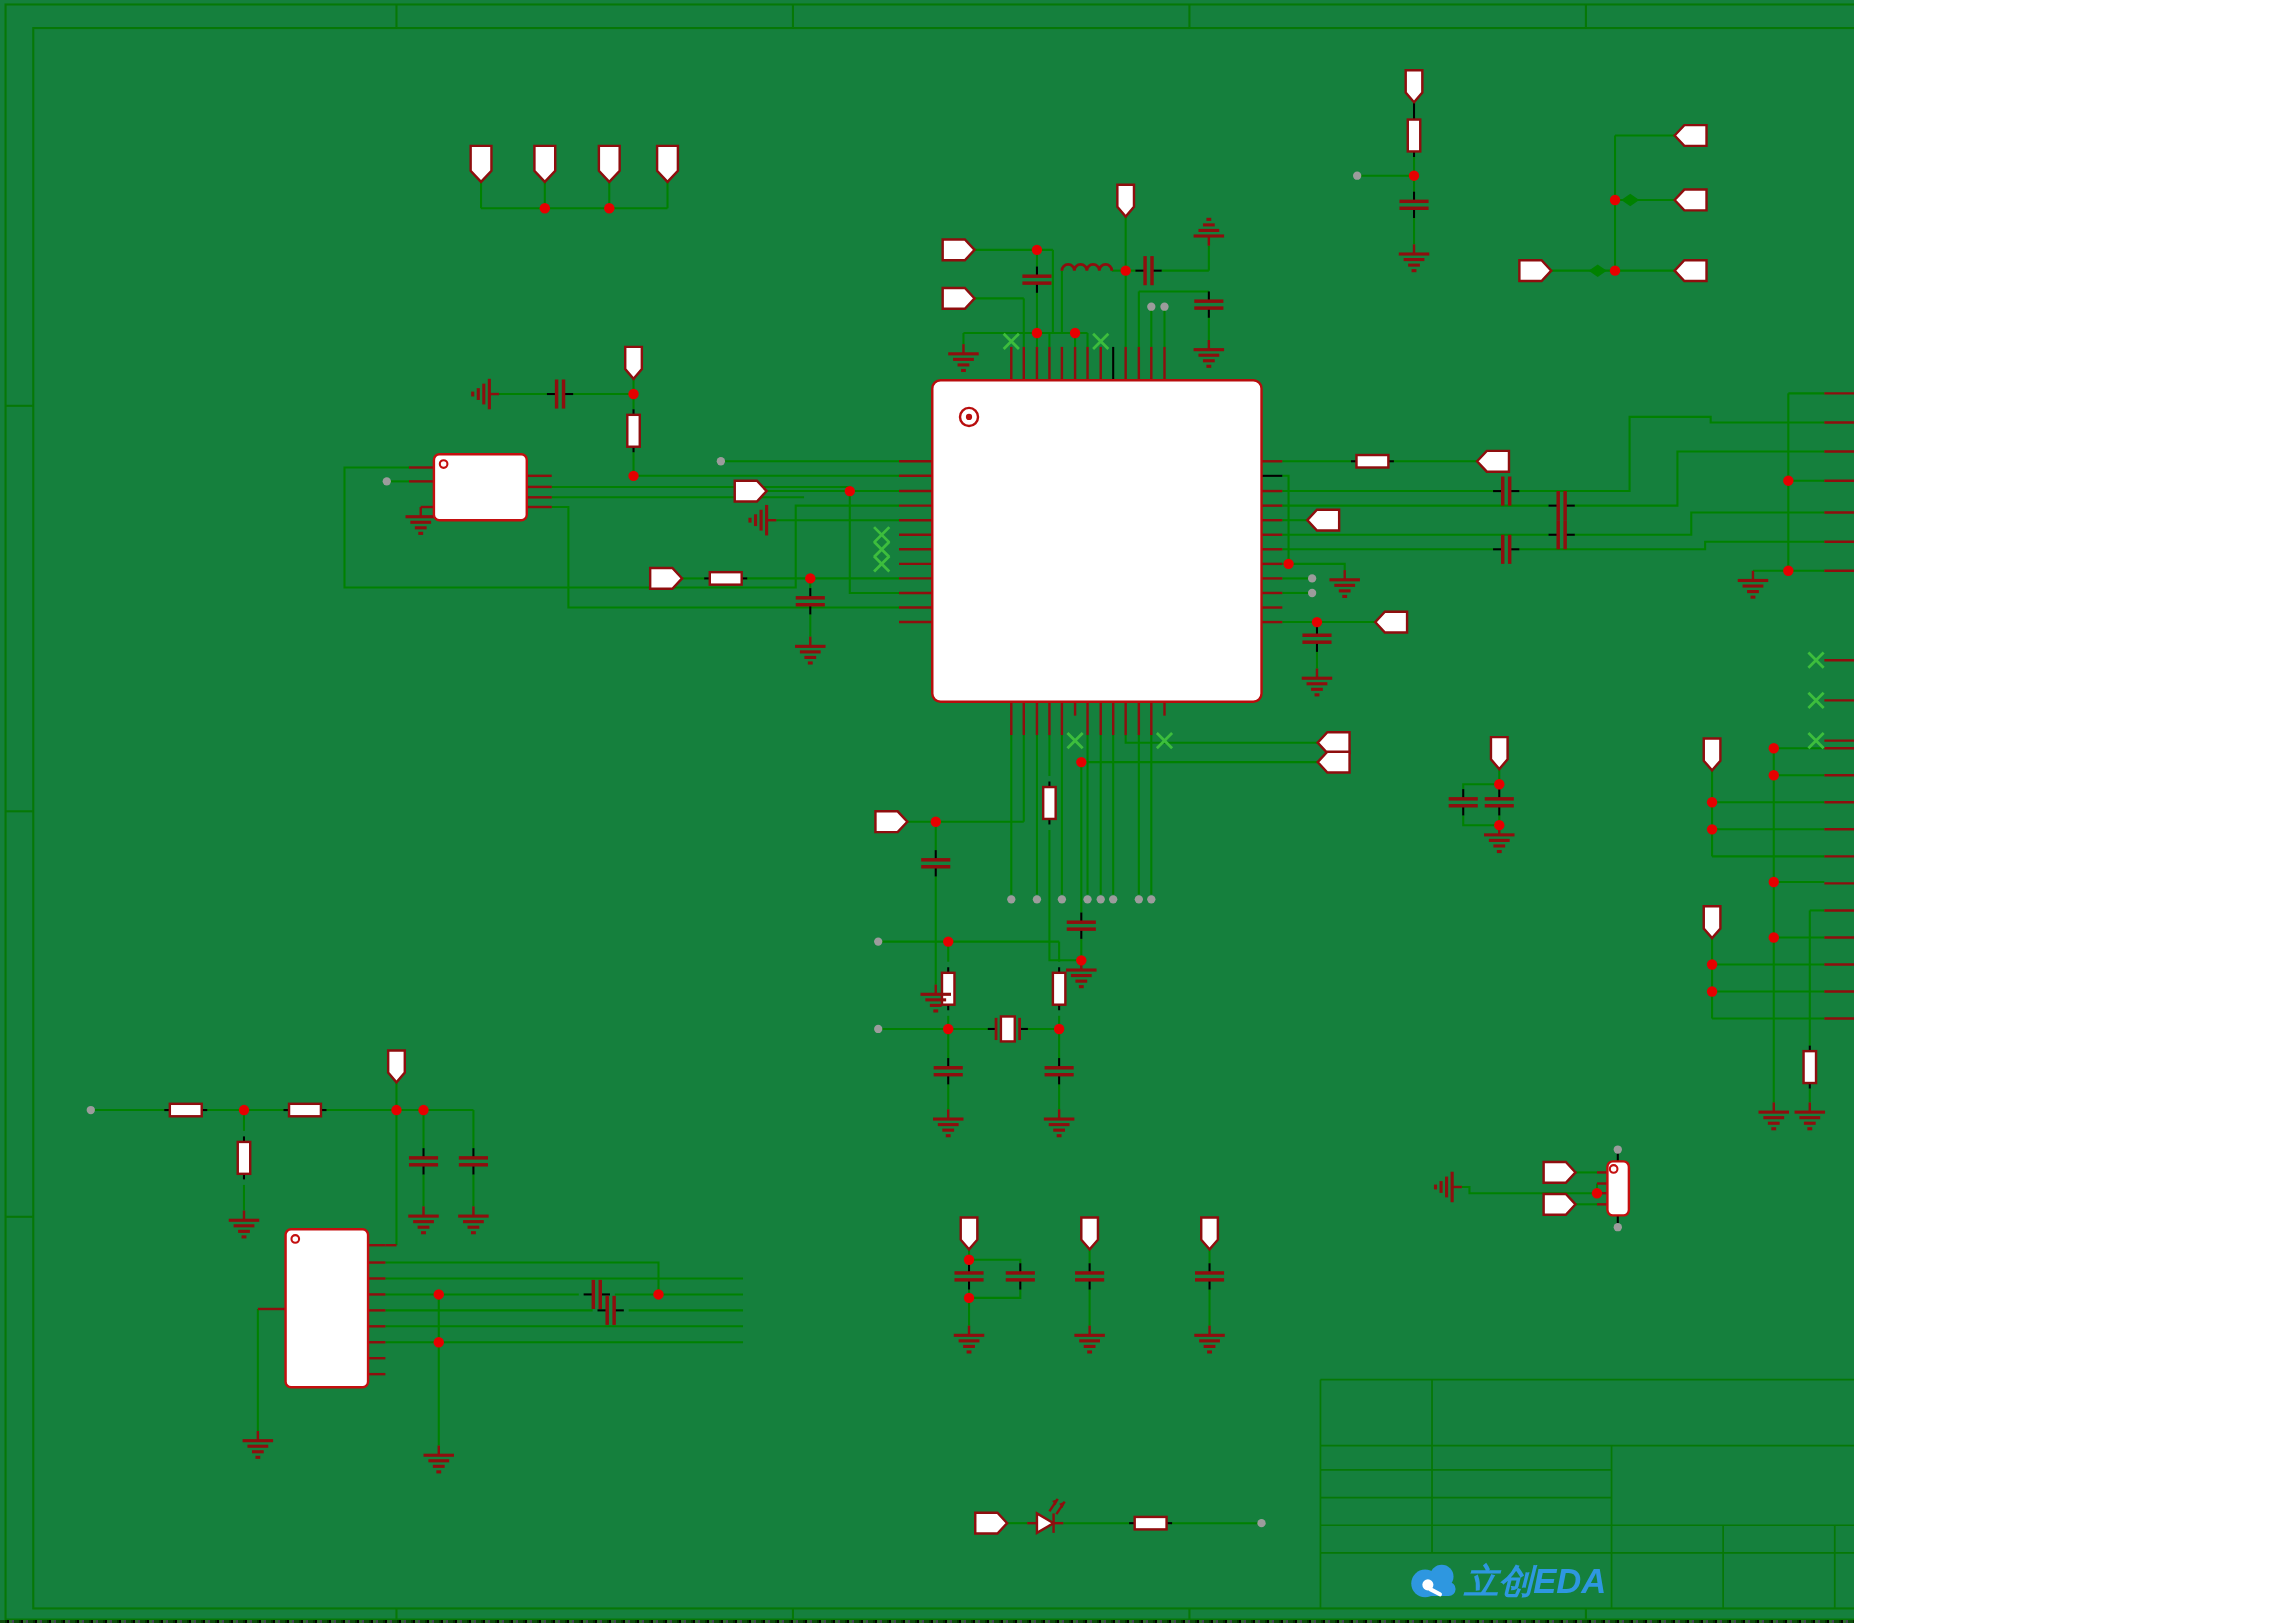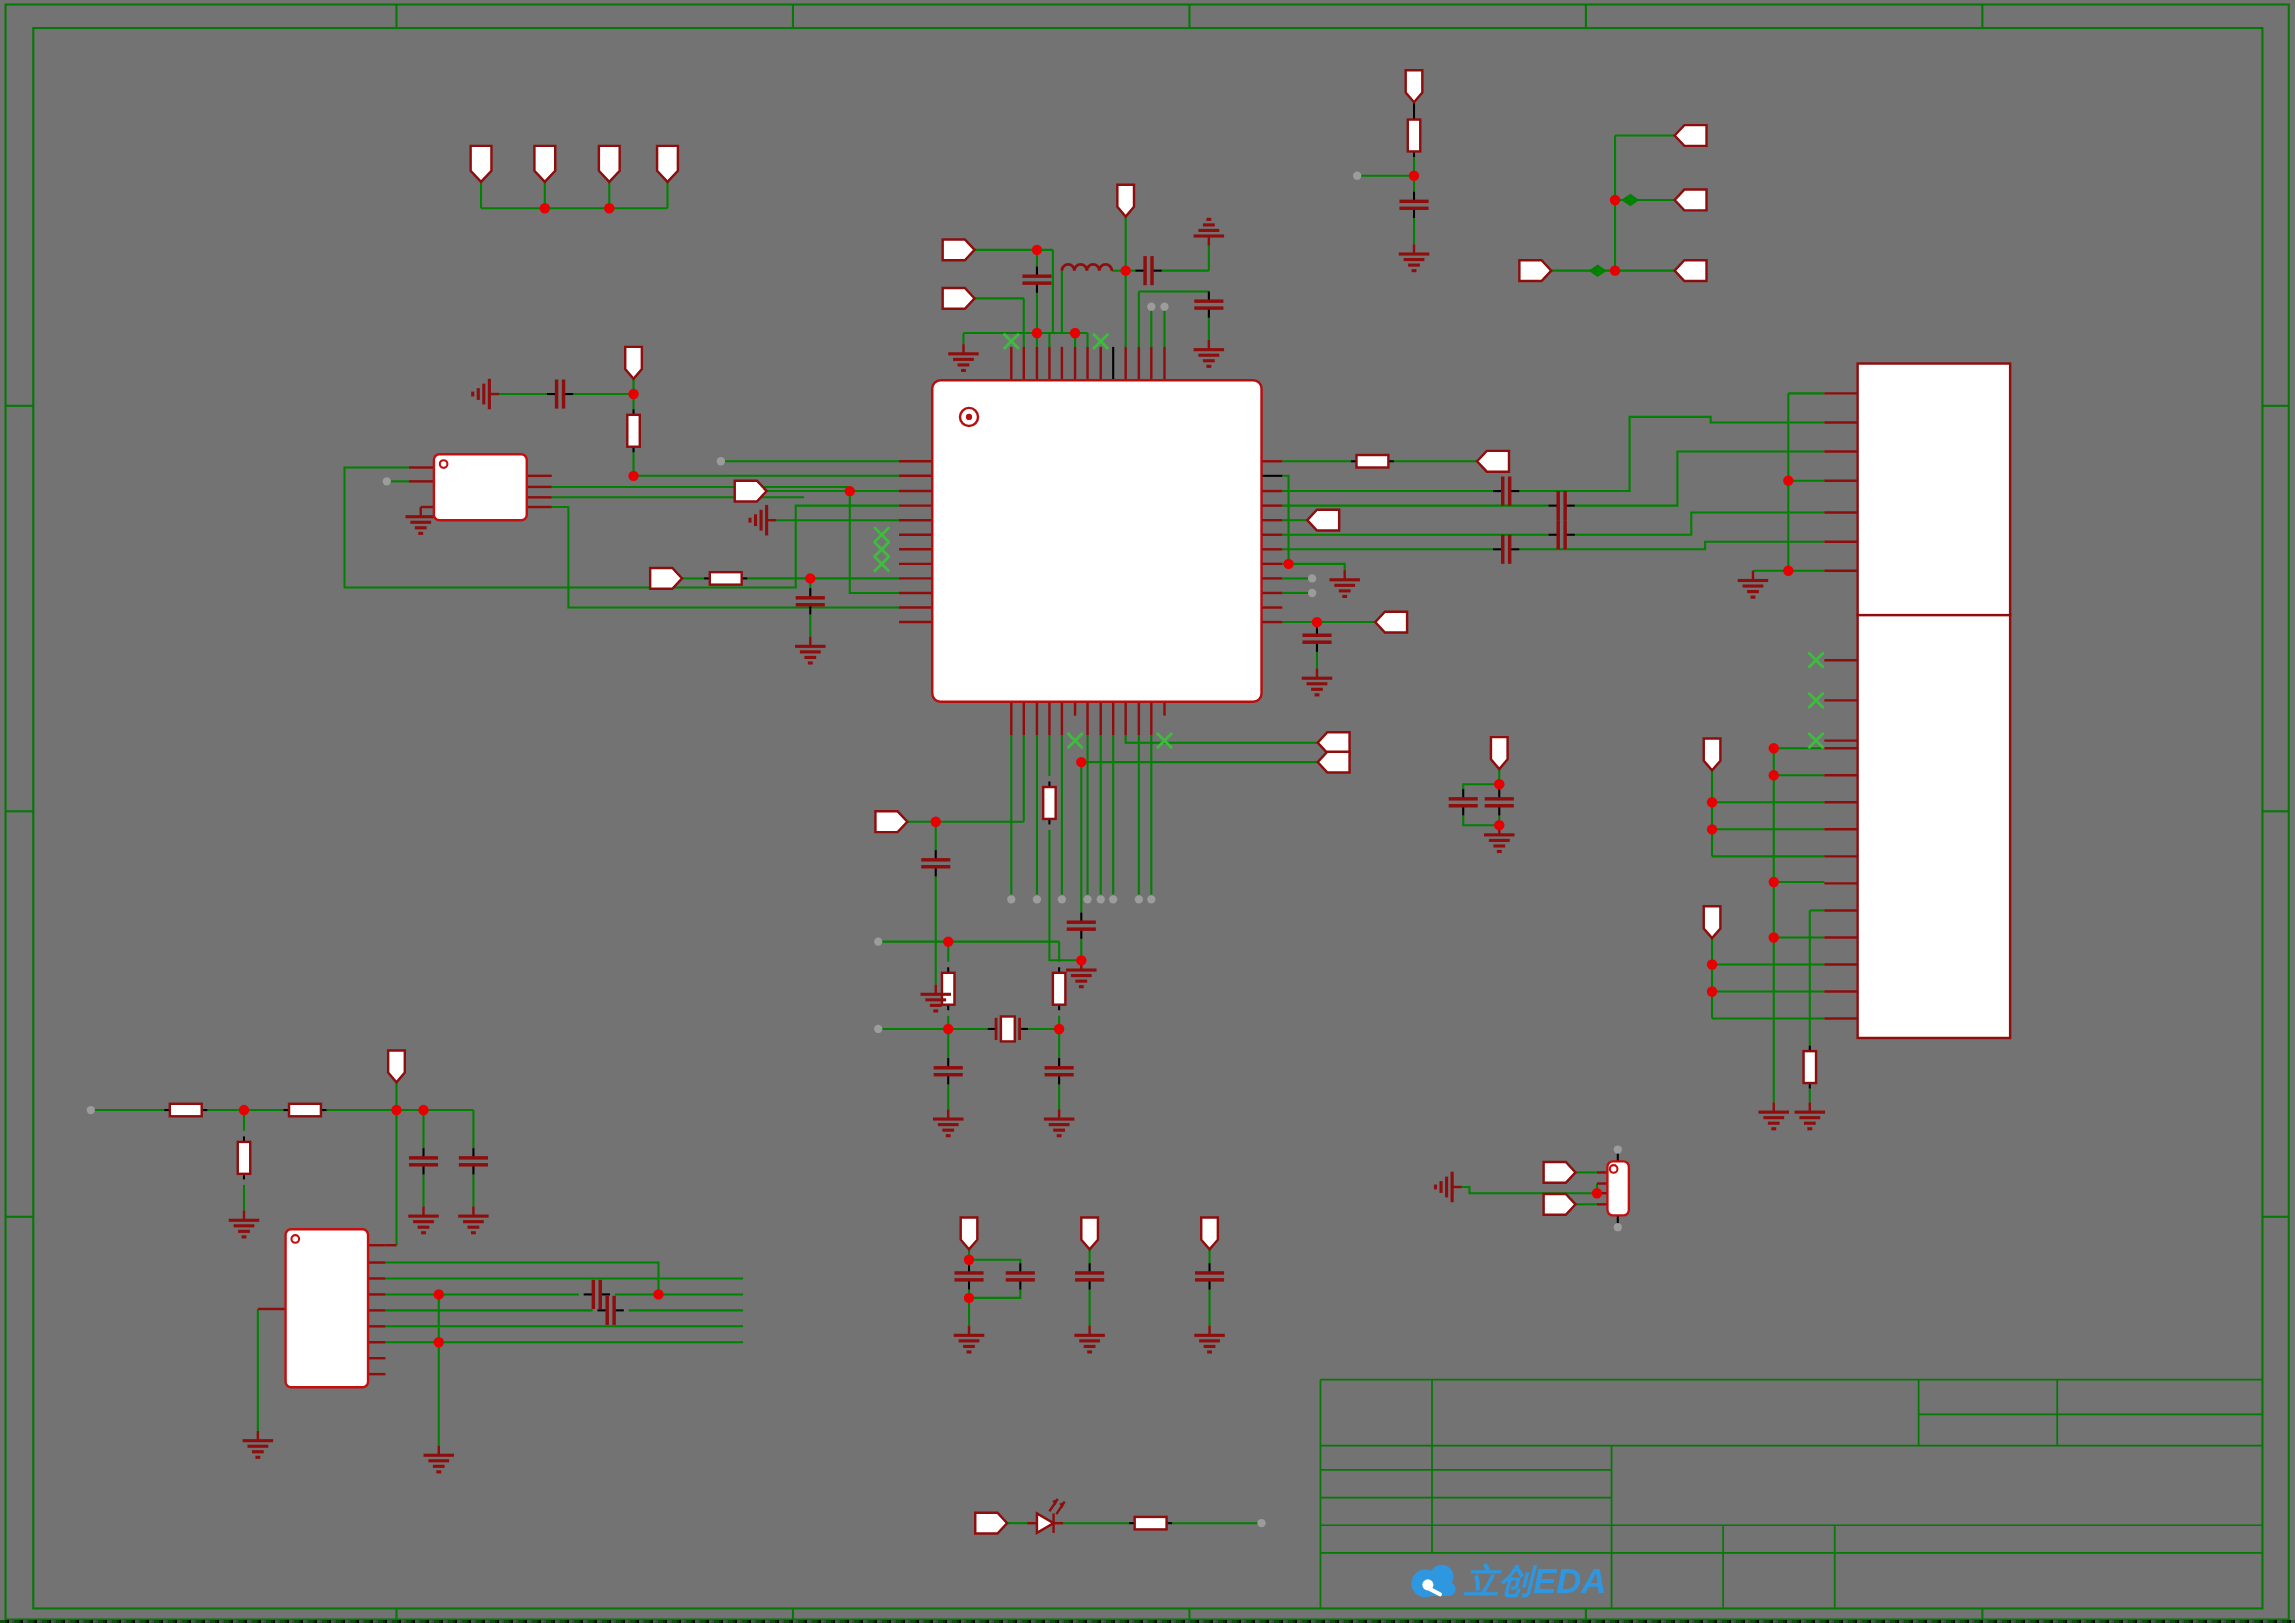--- a/index.html
+++ b/index.html
@@ -1,16 +1,16 @@
 <!DOCTYPE html>
 <html style="font-size:11px"><head>
 <meta charset="utf-8">
 <style>
   html,body{margin:0;padding:0;background:#ffffff;}
-  .page{position:relative;width:2295px;height:1624px;background:#737373;overflow:hidden;
+  .page{position:relative;width:1854px;height:1624px;background:#15803d;overflow:hidden;
         font-family:"Liberation Sans", sans-serif;}
   svg{position:absolute;left:0;top:0;}
   #logoText{font-family:"Liberation Sans","DejaVu Sans",sans-serif;font-weight:bold;font-style:italic;}
   .edge{position:absolute;left:0;top:1620px;width:2295px;height:4.2px;
         background:repeating-linear-gradient(90deg,#0b4d0b 0 4.9px,#003300 4.9px 7px,#000 7px 9px,#2a6e2a 9px 12.5px,#445 12.5px 14px);}
 </style>
 </head>
 <body>
 
 <div class="page">

